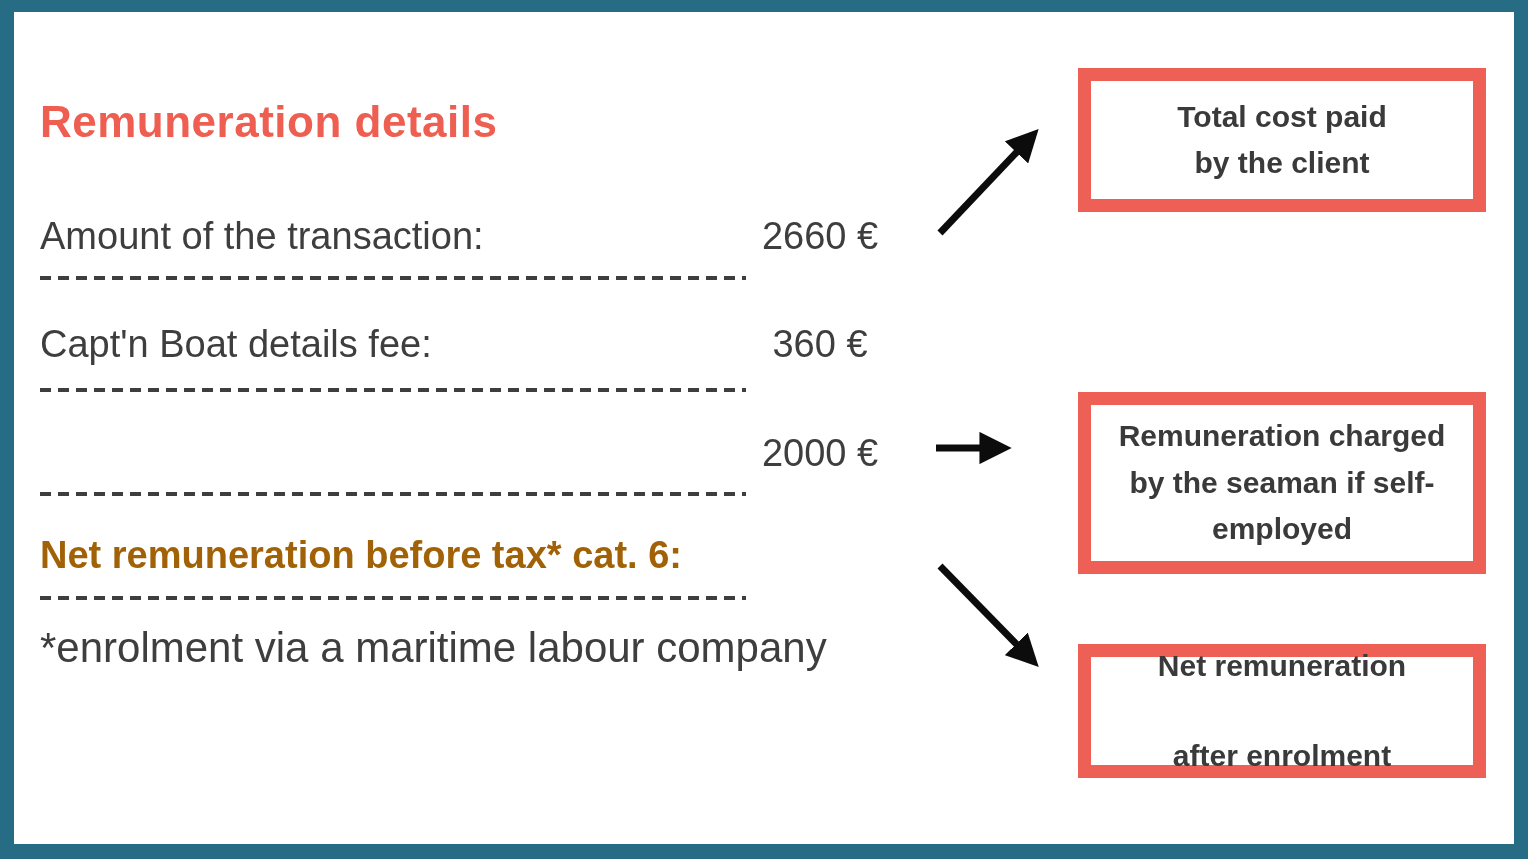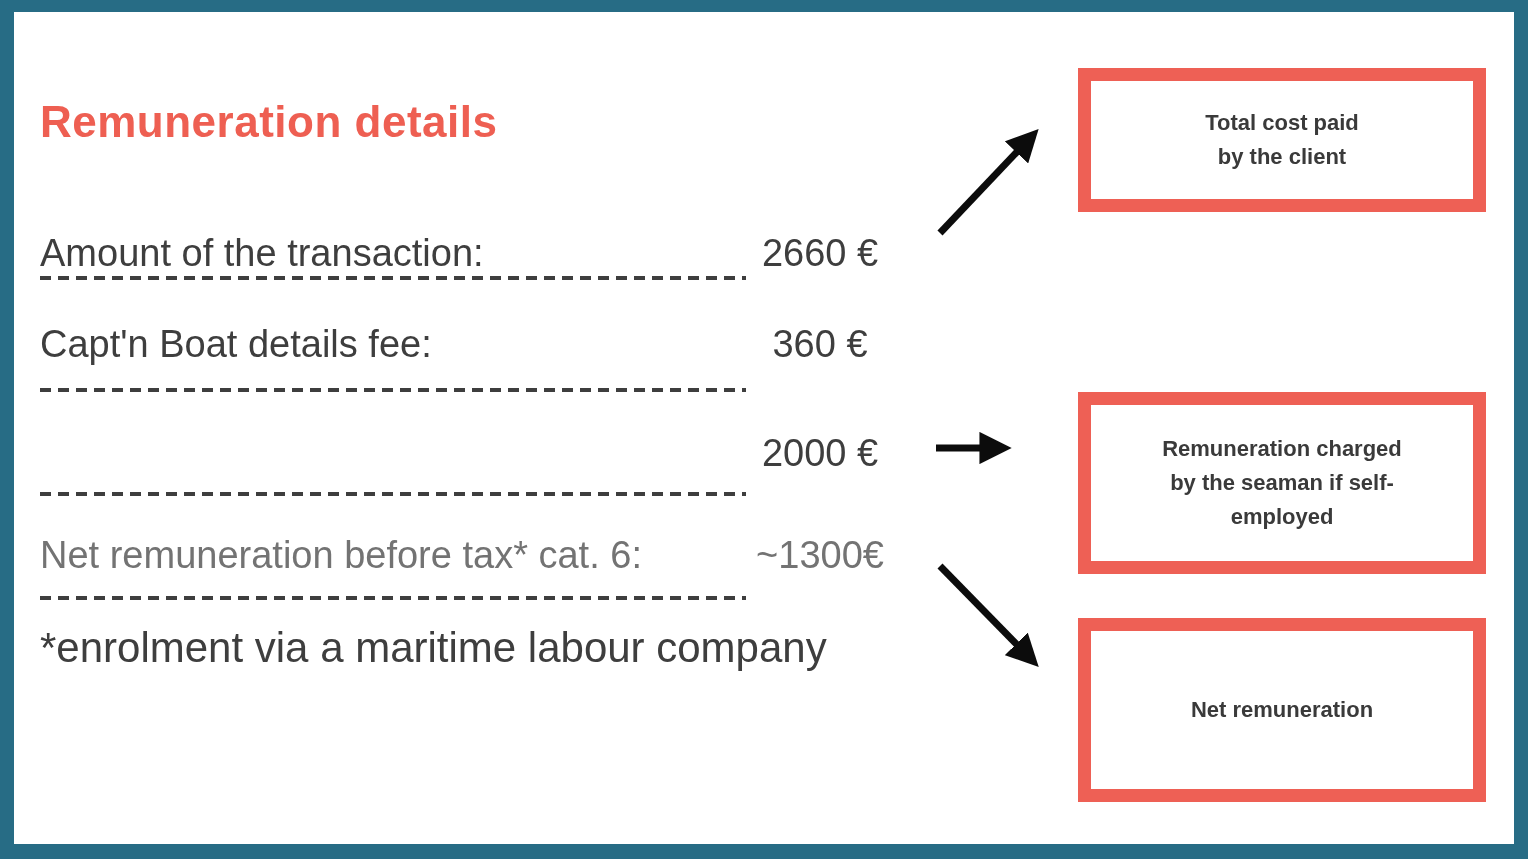--- a/index.html
+++ b/index.html
@@ -38,21 +38,21 @@
     white-space: nowrap;
   }
   .row .label { position: absolute; left: 0; top: 0; }
   .row .value {
     position: absolute;
     left: 650px;
     width: 260px;
     text-align: center;
     top: 0;
   }
-  .row.bold { font-weight: normal; color: #737373; }
+  .row.bold { font-weight: bold; color: #a16207; }
   .sep {
     position: absolute;
     left: 26px;
     width: 706px;
     height: 4px;
     background: repeating-linear-gradient(90deg, #3e3e3e 0 11px, transparent 11px 18px);
   }
   .footnote {
     position: absolute;
     left: 26px;
@@ -65,63 +65,62 @@
     position: absolute;
     left: 1064px;  
     width: 408px;
     border: 13px solid #ee6055;
     background: #ffffff;
     display: flex;
     flex-direction: column;
     align-items: center;
     justify-content: center;
     text-align: center;
-    font-size: 22px;
+    font-size: 30px;
     font-weight: bold;
     color: #3a3a3a;
     line-height: 1.55;
   }
   .callout-1 { top: 56px;  height: 144px; }  
   .callout-2 { top: 341px; height: 182px; margin-top: 39px; }  
-  .callout-3 { top: 606px; height: 184px; gap: 44px; }  
+  .callout-3 { top: 632px; height: 134px; gap: 44px; }  
   .arrows {
     position: absolute;
     left: 0; top: 0;
     width: 1500px;
     height: 832px;
     pointer-events: none;
   }
 </style>
 </head>
 <body>
 
 <div class="frame">
 
   <div class="title">Remuneration details</div>
 
-  <div class="row" style="top:216px">
+  <div class="row" style="top:199px">
     <span class="label">Amount of the transaction:</span>
     <span class="value">2660 €</span>
   </div>
   <div class="sep" style="top:264px"></div>
 
   <div class="row" style="top:307px">
     <span class="label">Capt'n Boat details fee:</span>
     <span class="value">360 €</span>
   </div>
   <div class="sep" style="top:376px"></div>
 
   <div class="row" style="top:416px">
     <span class="value">2000  €</span>
   </div>
   <div class="sep" style="top:480px"></div>
 
   <div class="row bold" style="top:518px">
     <span class="label">Net remuneration before tax* cat. 6:</span>
-    <span class="value">~1300€</span>
   </div>
   <div class="sep" style="top:584px"></div>
 
   <div class="footnote">*enrolment via a maritime labour company</div>
 
   <svg class="arrows" viewBox="0 0 1500 832" xmlns="http://www.w3.org/2000/svg">
     <defs>
       <marker id="ah" viewBox="0 0 10 10" refX="7" refY="5" markerWidth="4.6" markerHeight="4.6" orient="auto-start-reverse">
         <path d="M0,0 L10,5 L0,10 z" fill="#0c0c0c"></path>
       </marker>
@@ -137,15 +136,16 @@
   </div>
 
   <div class="callout callout-2">
     <div>Remuneration charged</div>
     <div>by the seaman if self-</div>
     <div>employed</div>
   </div>
 
   <div class="callout callout-3">
     <div>Net remuneration</div>
+    <div>after enrolment</div>
   </div>
 
 </div>
 
 </body></html>

